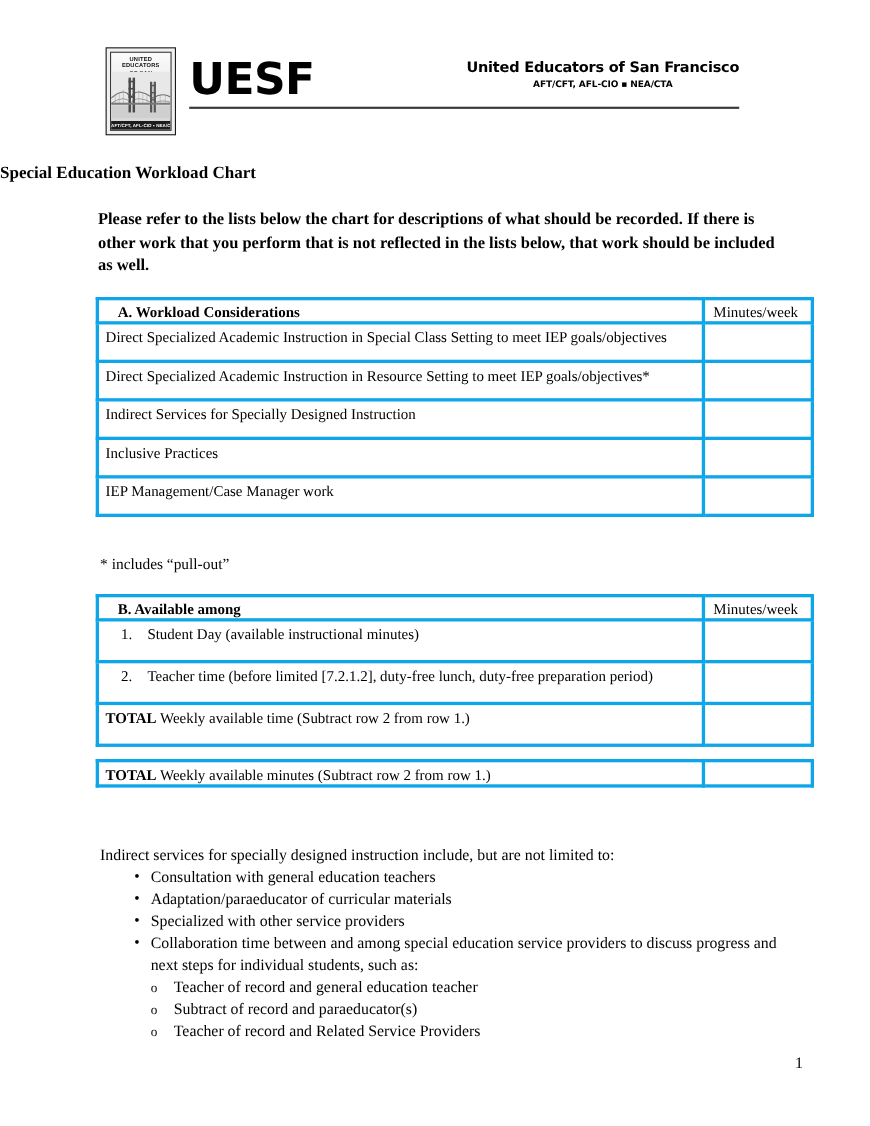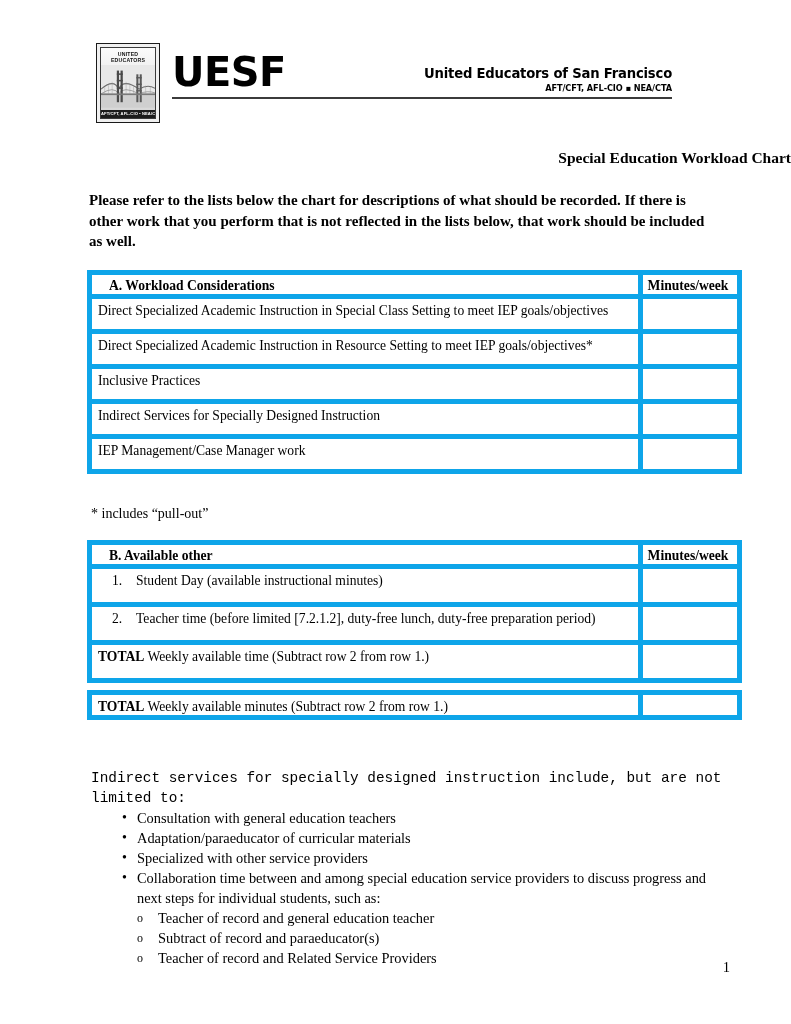--- a/index.html
+++ b/index.html
@@ -89,22 +89,22 @@
     font-family: "DejaVu Sans", "Liberation Sans", sans-serif;
     font-size: 40px;
     font-weight: bold;
     letter-spacing: -0.5px;
     line-height: 40px;
     color: #000;
   }
   .org-block {
     position: absolute;
     right: 0px;
-    top: 26px;
-    text-align: right;
+    top: 14px;
+    text-align: center;
   }
   .org-name {
     font-family: "DejaVu Sans", "Liberation Sans", sans-serif;
     font-size: 13.2px;
     font-weight: bold;
     line-height: 16px;
     letter-spacing: -0.2px;
     color: #000;
     white-space: nowrap;
   }
@@ -138,21 +138,21 @@
     color: #000;
     white-space: nowrap;
   }
 
   
   .doc-title {
     position: absolute;
     left: 0;
     right: 0;
     top: 148px;
-    text-align: right;
+    text-align: left;
     font-size: 15.5px;
     font-weight: bold;
     line-height: 20px;
   }
   .intro {
     position: absolute;
     left: 89px;
     top: 190px;
     width: 632px;
     font-size: 15px;
@@ -162,36 +162,36 @@
   }
 
   
   .wtable {
     position: absolute;
     border-collapse: collapse;
     table-layout: fixed;
     font-size: 13.6px;
   }
   .wtable td {
-    border: 5px solid #0ea5e9;
+    border: 3px solid #0ea5e9;
     padding: 3px 0 0 6px;
     vertical-align: top;
     line-height: 17px;
     box-sizing: border-box;
   }
   .wtable td.num {
     padding: 3px 4px 0 4px;
   }
   .hdr-label {
     font-weight: bold;
     padding-left: 17px !important;
     padding-top: 2px !important;
   }
   .hdr-units {
-    font-weight: bold;
+    font-weight: normal;
     text-align: center;
     padding-left: 0 !important;
     padding-top: 2px !important;
   }
   .bold { font-weight: bold; }
 
   #table-a { left: 87px; top: 270px; width: 650px; }
   #table-b { left: 87px; top: 540px; width: 650px; }
   #table-c { left: 87px; top: 690px; width: 650px; }
 
@@ -212,21 +212,21 @@
 
   
   .lists {
     position: absolute;
     left: 91px;
     top: 768px;
     width: 640px;
     font-size: 14.4px;
     line-height: 20px;
   }
-  .lists-lead { margin: 0 0 0 0; font-family: Liberation Mono, monospace; }
+  .lists-lead { margin: 0 0 0 0; }
   ul.bullets {
     list-style: none;
     margin: 0;
     padding: 0 0 0 31px;
   }
   ul.bullets > li {
     position: relative;
     padding-left: 15px;
     margin: 0;
   }
@@ -334,44 +334,44 @@
       </tr>
       <tr>
         <td style="height:35px">Direct Specialized Academic Instruction in Special Class Setting to meet IEP goals/objectives</td>
         <td class="num" style="height:35px"></td>
       </tr>
       <tr>
         <td style="height:35px">Direct Specialized Academic Instruction in Resource Setting to meet IEP goals/objectives*</td>
         <td class="num" style="height:35px"></td>
       </tr>
       <tr>
+        <td style="height:35px">Indirect Services for Specially Designed Instruction</td>
+        <td class="num" style="height:35px"></td>
+      </tr>
+      <tr>
         <td style="height:35px">Inclusive Practices</td>
-        <td class="num" style="height:35px"></td>
-      </tr>
-      <tr>
-        <td style="height:35px">Indirect Services for Specially Designed Instruction</td>
         <td class="num" style="height:35px"></td>
       </tr>
       <tr>
         <td style="height:35px">IEP Management/Case Manager work</td>
         <td class="num" style="height:35px"></td>
       </tr>
     </tbody>
   </table>
 
   <div class="footnote">* includes “pull-out”</div>
 
   <table class="wtable" id="table-b">
     <colgroup>
         <col style="width:551px">
         <col style="width:99px">
       </colgroup>
     <tbody>
       <tr>
-        <td class="hdr-label" style="height:21px">B.   Available other</td>
+        <td class="hdr-label" style="height:21px">B.   Available among</td>
         <td class="hdr-units num" style="height:21px">Minutes/week</td>
       </tr>
       <tr>
         <td style="height:38px"><span class="num-item">1.</span><span>Student Day (available instructional minutes)</span></td>
         <td class="num" style="height:38px"></td>
       </tr>
       <tr>
         <td style="height:38px"><span class="num-item">2.</span><span>Teacher time (before limited [7.2.1.2], duty-free lunch, duty-free preparation period)</span></td>
         <td class="num" style="height:38px"></td>
       </tr>

